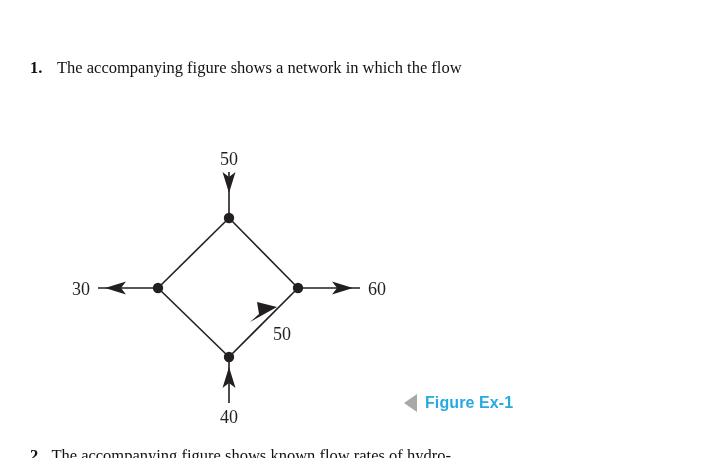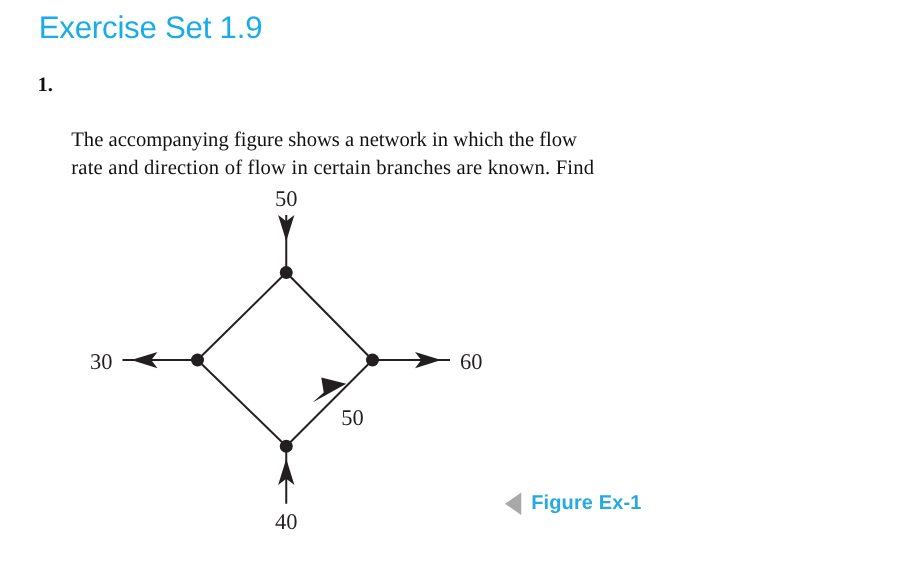--- a/index.html
+++ b/index.html
@@ -52,21 +52,20 @@
     font-weight: bold;
     font-size: 16.5px;
     color: #111;
   }
   .ex-body {
     margin-left: 27px;
     font-family: "Liberation Serif", serif;
     font-size: 16.5px;
     line-height: 21.5px;
     color: #111;
-    margin-top: 44px;
   }
   .ex-line {
     display: block;
     white-space: nowrap;
   }
   .ex-line.l2 { letter-spacing: 0.01em; }
 
   
   .figure-wrap {
     position: absolute;
@@ -125,27 +124,25 @@
   .ne-num {
     font-weight: bold;
     margin-right: 9px;
   }
 </style>
 </head>
 <body>
 
 <div class="page">
 
-  <div class="section-title">Exercise Set 1.9</div>
 
   <div class="exercise">
     <div class="ex-number">1.</div>
     <div class="ex-body">
       <span class="ex-line l1">The accompanying figure shows a network in which the flow</span>
-      <span class="ex-line l2">rate and direction of flow in certain branches are known.  Find</span>
     </div>
   </div>
 
   <div class="figure-wrap">
     <svg class="figure-svg" width="360" height="285" viewBox="0 0 360 285">
 
       <g stroke="#231f20" stroke-width="1.6" fill="none">
         <line x1="164" y1="73" x2="93" y2="143"></line>
         <line x1="164" y1="73" x2="233" y2="143"></line>
         <line x1="93" y1="143" x2="164" y2="212"></line>
@@ -187,14 +184,19 @@
         <text x="208" y="195" text-anchor="start">50</text>
       </g>
     </svg>
   </div>
 
   <div class="fig-caption">
     <span class="caption-arrow"></span>
     <span class="caption-text">Figure Ex-1</span>
   </div>
 
+  <div class="next-exercise">
+    <div class="ne-inner">
+      <span class="ne-num">2.</span><span>The accompanying figure shows known flow rates of hydro-</span>
+    </div>
+  </div>
 
 </div>
 
 </body></html>

